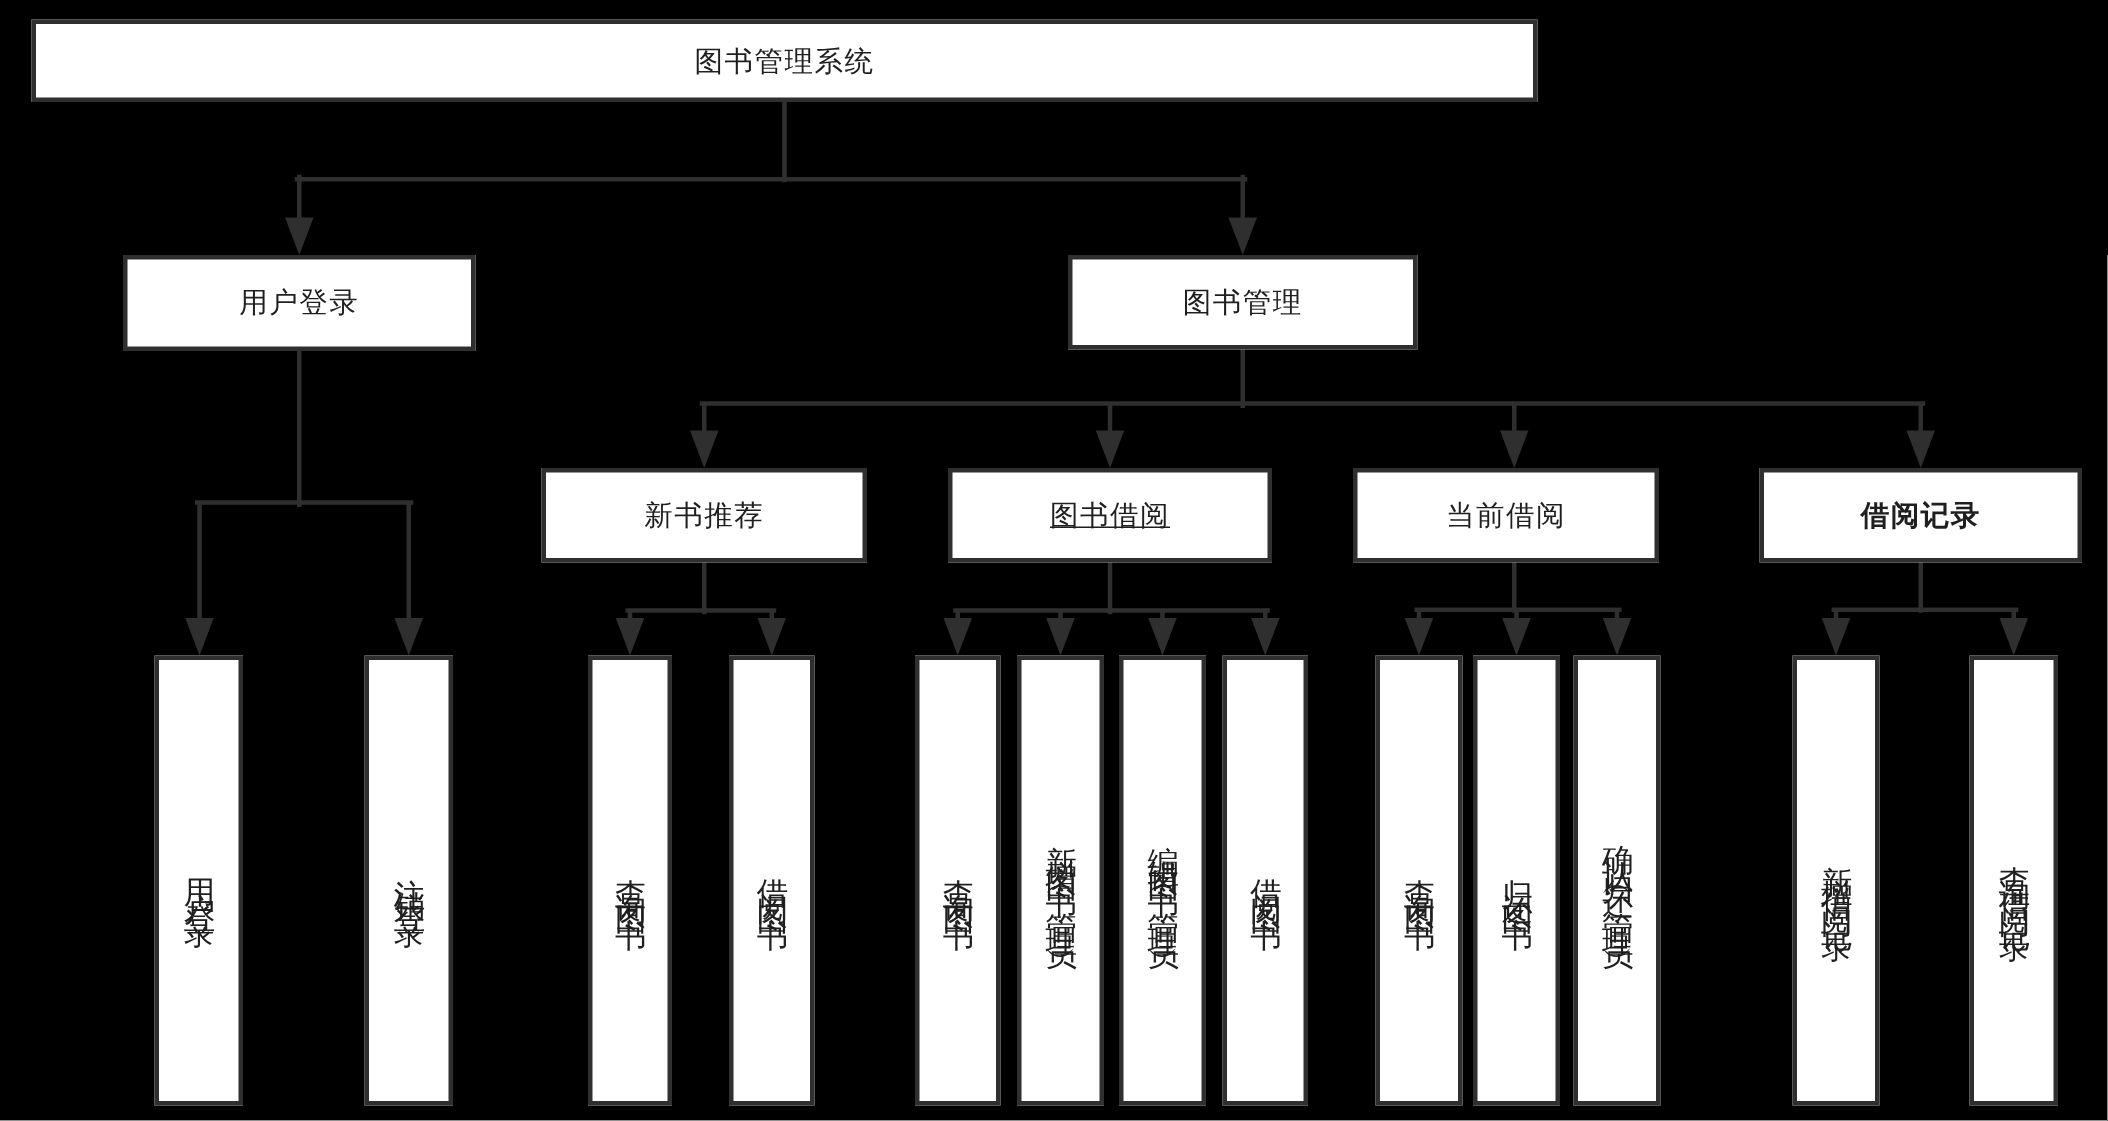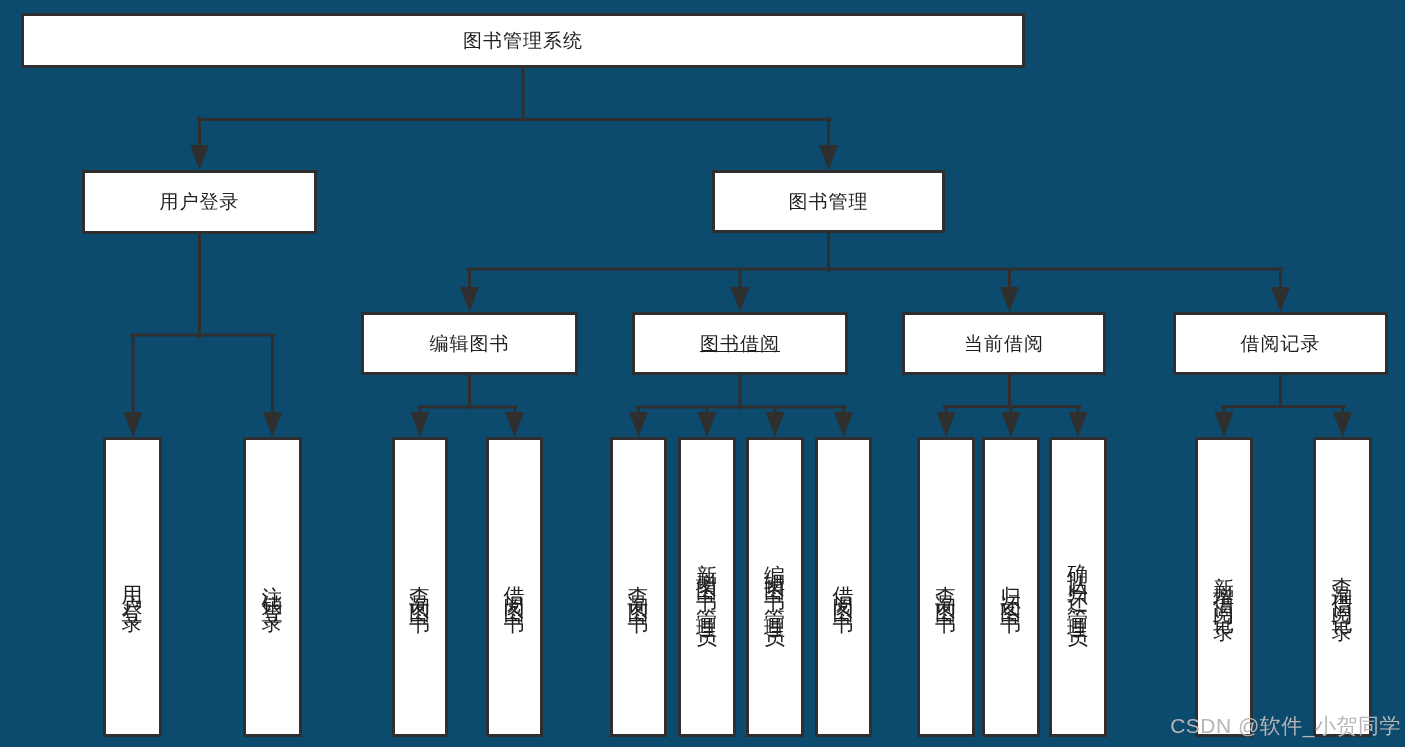--- a/index.html
+++ b/index.html
@@ -1,19 +1,19 @@
 <!DOCTYPE html>
 <html><head>
 <meta charset="utf-8">
 <style>
   html,body{margin:0;padding:0;background:#ffffff;}
   .canvas{
     position:relative;
     width:1405px;height:747px;
-    background:#0c4a6e;
+    background:#000000;
     font-family:"Liberation Sans","DejaVu Sans",sans-serif;
     overflow:hidden;
   }
   .canvas svg{position:absolute;left:0;top:0;}
   .node{
     position:absolute;
     box-sizing:border-box;
     border:3px solid #2f2f2f;
     background:#ffffff;
     display:flex;align-items:center;justify-content:center;
@@ -101,38 +101,37 @@
       M1068.5,412 L1087.5,412 L1078,437 Z
       M1214.5,412 L1233.5,412 L1224,437 Z
       M1333,412 L1352,412 L1342.5,437 Z"></path>
   </svg>
 
   <div class="node" style="left:21px;top:13px;width:1004px;height:55px;">图书管理系统</div>
 
   <div class="node" style="left:82px;top:170px;width:235px;height:64px;">用户登录</div>
   <div class="node" style="left:712px;top:170px;width:233px;height:63px;">图书管理</div>
 
-  <div class="node" style="left:361px;top:312px;width:217px;height:63px;">编辑图书</div>
+  <div class="node" style="left:361px;top:312px;width:217px;height:63px;">新书推荐</div>
   <div class="node" style="left:632px;top:312px;width:216px;height:63px;text-decoration:underline;">图书借阅</div>
   <div class="node" style="left:902px;top:312px;width:204px;height:63px;">当前借阅</div>
-  <div class="node" style="left:1173px;top:312px;width:215px;height:63px;">借阅记录</div>
+  <div class="node" style="left:1173px;top:312px;width:215px;height:63px;font-weight:bold;">借阅记录</div>
 
   <div class="leaf" style="left:103px;width:59px;">用户登录</div>
   <div class="leaf" style="left:243px;width:59px;">注销登录</div>
 
   <div class="leaf" style="left:392px;width:56px;">查询图书</div>
   <div class="leaf" style="left:486px;width:57px;">借阅图书</div>
 
   <div class="leaf" style="left:610px;width:57px;">查询图书</div>
   <div class="leaf" style="left:678px;width:58px;">新增图书（管理员）</div>
   <div class="leaf" style="left:746px;width:58px;">编辑图书（管理员）</div>
   <div class="leaf" style="left:815px;width:57px;">借阅图书</div>
 
   <div class="leaf" style="left:917px;width:58px;">查询图书</div>
   <div class="leaf" style="left:982px;width:58px;">归还图书</div>
   <div class="leaf" style="left:1049px;width:58px;">确认归还（管理员）</div>
 
   <div class="leaf" style="left:1195px;width:58px;">新增借阅记录</div>
   <div class="leaf" style="left:1313px;width:59px;">查询借阅记录</div>
 
-  <div class="watermark">CSDN @软件_小贺同学</div>
 
 </div>
 
 </body></html>

